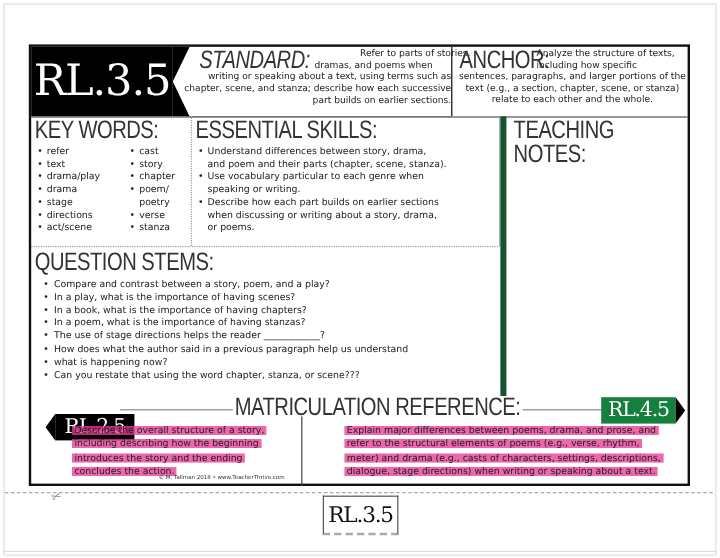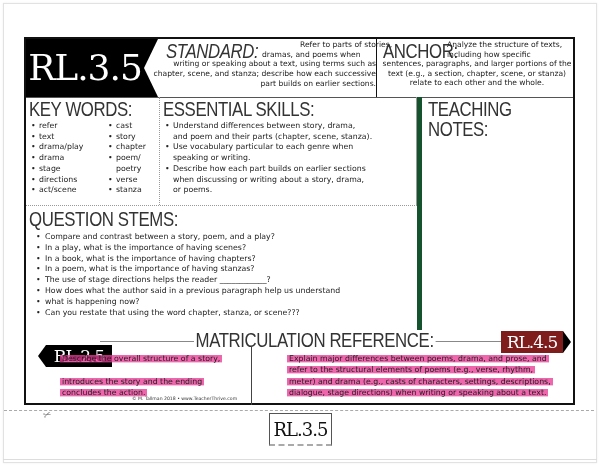--- a/index.html
+++ b/index.html
@@ -40,21 +40,21 @@
   .tn-title { left:6px; top:2px; }
   .qs { position:absolute; left:0; top:166px; width:391px; height:126px; border-top:1px dotted #999; box-sizing:border-box;padding-left:24px; }
   .qs-title { left:3px; top:3px; }
   .qs-list { position:absolute; left:8px; top:26px; width:380px; font-size:7.8px; line-height:10.8px; list-style:none; margin:0; padding:0; }
   .qs-list li { position:relative; padding-left:11px; white-space:nowrap; }
   .qs-list li .bullet { position:absolute; left:2px; top:0; }
   .mat-rule { position:absolute; top:302px; height:0; border-top:1px solid #888; }
   .mat-title { position:absolute; left:168px; top:291px; font-size:21px; line-height:20px; background:#fff; padding:0 2px; }
   .tag-left { position:absolute; left:6px; top:306px; width:66px; height:22px; background:#000;margin-left:14px; }
   .tag-left-pt { position:absolute; left:-8px; top:0; width:0; height:0; border-top:11px solid transparent; border-bottom:11px solid transparent; border-right:8px solid #000; }
-  .tag-right { position:absolute; left:475px; top:292px; width:62px; height:22px; background:#7f1d1d; }
+  .tag-right { position:absolute; left:475px; top:292px; width:62px; height:22px; background:#15803d; }
   .tag-right-pt { position:absolute; right:-8px; top:0; width:0; height:0; border-top:11px solid transparent; border-bottom:11px solid transparent; border-left:8px solid #000; }
   .tag-code { position:absolute; left:0; top:0; width:100%; text-align:center; color:#fff; font-family:"DejaVu Serif", serif; font-size:17px; line-height:22px; letter-spacing:-1px; }
   .mat-left { position:absolute; left:0; top:314px; width:225px; height:52px; }
   .mat-divider { position:absolute; left:225px; top:308px; width:0; height:58px; border-left:1px solid #444; }
   .mat-right { position:absolute; left:229px; top:314px; width:318px; height:52px; }
   .mat-text { position:absolute; font-size:7.8px; line-height:11.4px; color:#222;margin-left:32px; }
   .hl { background:linear-gradient(to bottom, rgba(233,60,150,0) 8%, rgba(233,60,150,0.78) 12%, rgba(233,60,150,0.78) 92%, rgba(233,60,150,0) 96%);
         box-decoration-break:clone; -webkit-box-decoration-break:clone; padding:0 2px; }
   .credit { position:absolute; left:106px; top:357px; font-size:4.6px; color:#333; white-space:nowrap; }
   .cut-line { position:absolute; left:4px; top:410px; width:590px; height:0; border-top:1px dashed #aaa; }
@@ -149,21 +149,21 @@
     <div class="tag-code">RL.2.5</div>
   </div>
   <div class="tag-right">
     <div class="tag-right-pt"></div>
     <div class="tag-code">RL.4.5</div>
   </div>
 
   <div class="mat-left">
     <div class="mat-text" style="left:2px;top:0;">
       <span class="hl">Describe the overall structure of a story,</span><br>
-      <br>
+      <span class="hl">including describing how the beginning</span><br>
       <span class="hl">introduces the story and the ending</span><br>
       <span class="hl">concludes the action.</span>
     </div>
   </div>
   <div class="mat-divider"></div>
   <div class="mat-right">
     <div class="mat-text" style="left:0;top:0;">
       <span class="hl">Explain major differences between poems, drama, and prose, and</span><br>
       <span class="hl">refer to the structural elements of poems (e.g., verse, rhythm,</span><br>
       <span class="hl">meter) and drama (e.g., casts of characters, settings, descriptions,</span><br>

